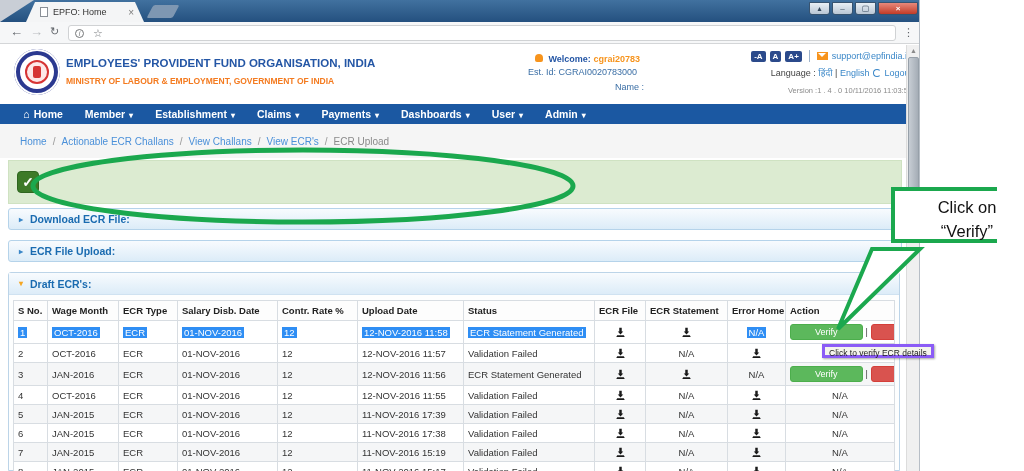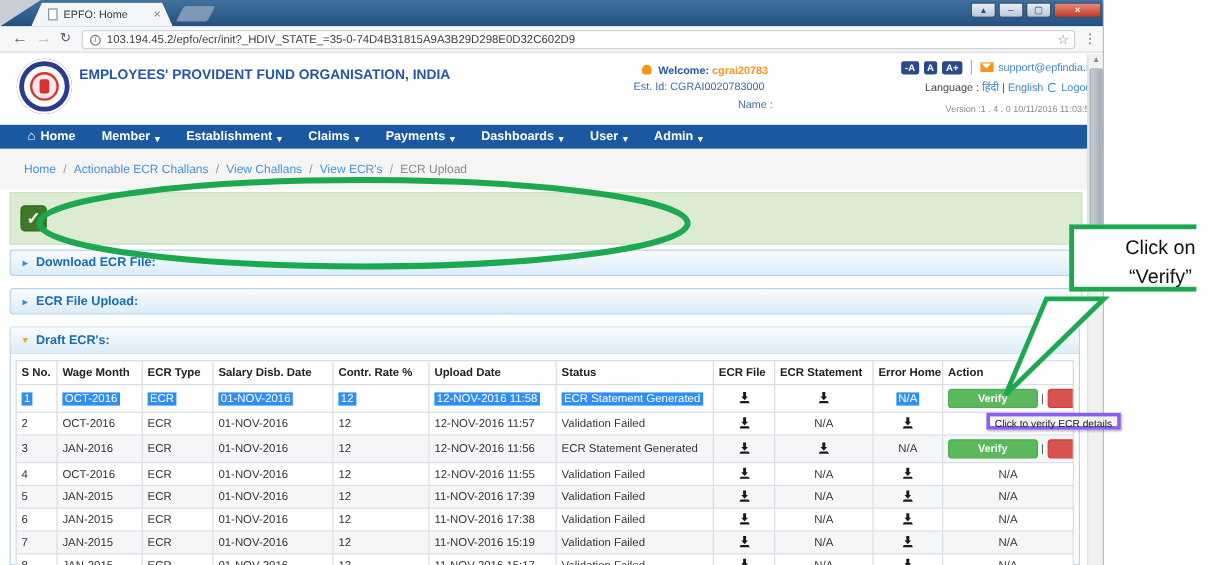--- a/index.html
+++ b/index.html
@@ -109,21 +109,21 @@
 
   .ecr-table { border-collapse:collapse; table-layout:fixed; width:881px; margin:5px 0 0 4px;
     background:#fff; }
   .ecr-table th, .ecr-table td { border:1px solid #d8dde2; font-size:9.5px; color:#333;
     padding:3px 4px; white-space:nowrap; overflow:hidden; text-align:left; }
   .ecr-table th { font-weight:bold; color:#222; height:20px; background:#fdfdfd; }
   .ecr-table td { height:19px; }
   .ecr-table td:nth-child(n+8) { text-align:center; }
   .ecr-table tbody tr:nth-child(odd):not(:first-child) { background:#f5f6f7; }
   .sel { background:#2f8ef4; color:#fff; padding:0 2px; }
-  .btn { border-radius:3px; font-size:9px; color:#fff; padding:2px 24px; display:inline-block;font-weight:bold; }
+  .btn { border-radius:3px; font-size:9px; color:#fff; padding:2px 24px; display:inline-block; }
   .btn-verify { background:#5cb85c; border:1px solid #4cae4c; }
   .btn-reject { background:#d9534f; border:1px solid #d43f3a; }
   .btn-sep { color:#444; margin:0 3px; font-size:9px; }
   .dl-icon svg { vertical-align:middle; }
 
   .tooltip { position:absolute; left:822px; top:344px; height:14px; background:#f4f4ec;
     border:3px solid #8b5cf6; font-size:8.5px; color:#222; padding:1px 4px; white-space:nowrap;
     box-shadow:1px 1px 2px rgba(0,0,0,0.35); z-index:45; }
 
   
@@ -162,35 +162,35 @@
       <div class="win-btn close">×</div>
     </div>
   </div>
 
   <div class="toolbar">
     <span class="nav-arrow" style="left:10px">←</span>
     <span class="nav-arrow fwd" style="left:30px">→</span>
     <span class="reload">↻</span>
     <div class="urlbar">
       <span class="info-icon">i</span>
-      <span class="url-text">103.194.45.2/epfo/ecr/init?_HDIV_STATE_=35-0-74D4B31815A9A3B29D298E0D32C602D9</span>
       <span class="star-icon">☆</span>
     </div>
   </div>
   <span class="menu-dots">⋮</span>
 
   <div class="site-header">
     <div class="logo">
       <div class="logo-inner">
         <div class="logo-core">
             <div class="logo-dot"></div>
           </div>
       </div>
     </div>
     <div class="org-name">EMPLOYEES' PROVIDENT FUND ORGANISATION, INDIA</div>
+    <div class="ministry">MINISTRY OF LABOUR &amp; EMPLOYMENT, GOVERNMENT OF INDIA</div>
 
     <div class="welcome-line">
       <span class="person-icon"></span>
       <span>Welcome:</span>
       <span class="welcome-user">cgrai20783</span>
     </div>
     <div class="estid-line">Est. Id: CGRAI0020783000</div>
     <div class="name-line">Name :</div>
 
     <div class="hdr-right1">

